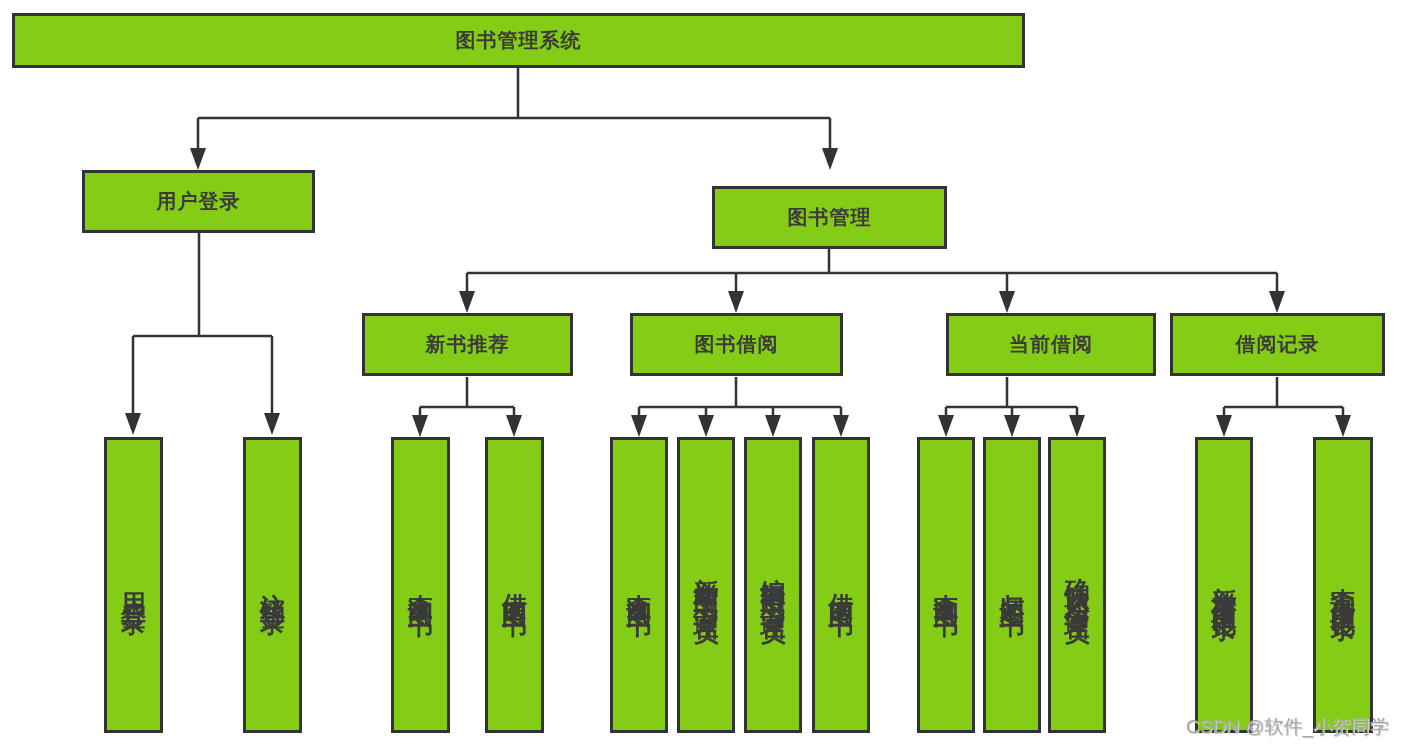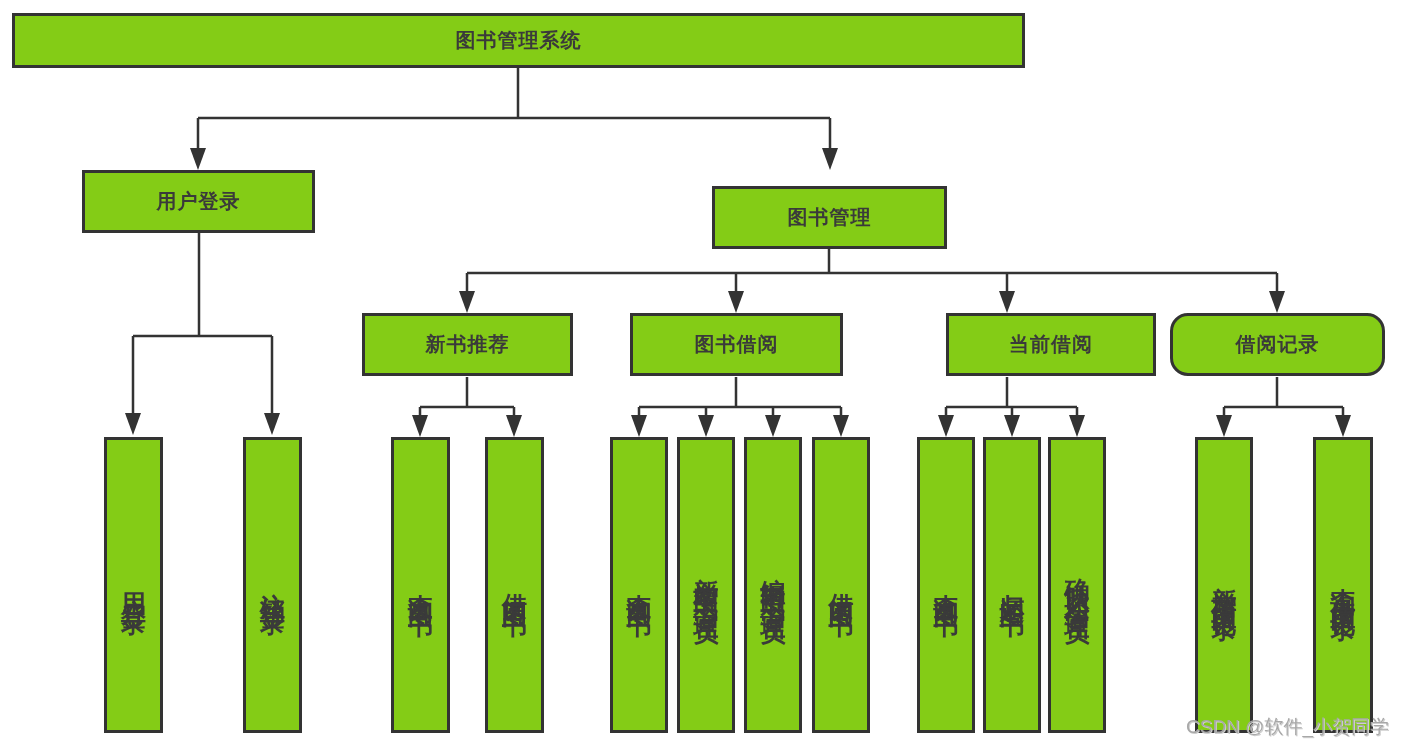--- a/index.html
+++ b/index.html
@@ -94,21 +94,21 @@
   </svg>
 
   <div class="node" style="left:12px; top:13px; width:1013px; height:55px;">图书管理系统</div>
 
   <div class="node" style="left:82px; top:170px; width:233px; height:63px;">用户登录</div>
   <div class="node" style="left:712px; top:170px; width:235px; height:63px;margin-top:16px;">图书管理</div>
 
   <div class="node" style="left:362px; top:313px; width:211px; height:63px;">新书推荐</div>
   <div class="node" style="left:630px; top:313px; width:213px; height:63px;">图书借阅</div>
   <div class="node" style="left:902px; top:313px; width:210px; height:63px;margin-left:44px;">当前借阅</div>
-  <div class="node" style="left:1170px; top:313px; width:215px; height:63px;border-radius:18px;">借阅记录</div>
+  <div class="node" style="left:1170px; top:313px; width:215px; height:63px;">借阅记录</div>
 
   <div class="node leaf" style="left:104px; top:437px; width:59px; height:296px;">用户登录</div>
   <div class="node leaf" style="left:243px; top:437px; width:59px; height:296px;">注销登录</div>
 
   <div class="node leaf" style="left:391px; top:437px; width:59px; height:296px;">查询图书</div>
   <div class="node leaf" style="left:485px; top:437px; width:59px; height:296px;">借阅图书</div>
 
   <div class="node leaf" style="left:610px; top:437px; width:58px; height:296px;">查询图书</div>
   <div class="node leaf" style="left:677px; top:437px; width:58px; height:296px;">新增图书（管理员）</div>
   <div class="node leaf" style="left:744px; top:437px; width:58px; height:296px;">编辑图书（管理员）</div>

